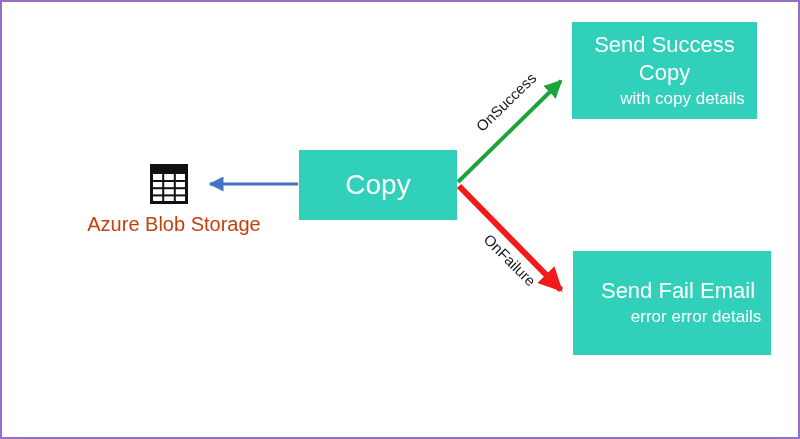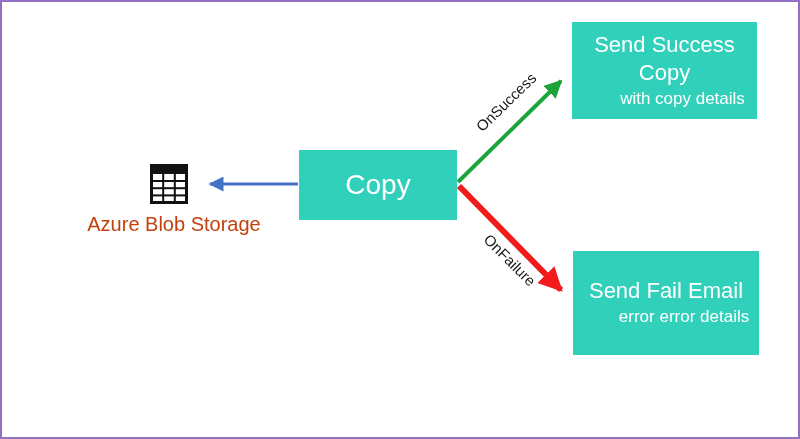--- a/index.html
+++ b/index.html
@@ -15,21 +15,21 @@
   .abs{position:absolute;}
   .node{
     background:var(--node_fill,#31d0bb);
     color:var(--node_text,#fff);
     display:flex;flex-direction:column;
     align-items:center;justify-content:center;
     text-align:center;
   }
   #copy-node{left:297px;top:148px;width:158px;height:70px;font-size:28px;}
   #success-node{left:570px;top:20px;width:185px;height:97px;}
-  #fail-node{left:571px;top:249px;width:186px;height:104px;}
+  #fail-node{left:571px;top:249px;width:186px;height:104px;padding-left:12px;}
   .node-title{font-size:22px;line-height:28px;}
   .node-subtitle{font-size:17px;line-height:24px;margin-left:36px;}
   #source-icon{left:148px;top:162px;}
   #source-label{
     left:73px;top:211px;width:198px;
     text-align:center;font-size:20px;color:#c2410c;
   }
   .edge-label{
     font-size:15px;color:var(--label_text,#1a1a1a);
     white-space:nowrap;

